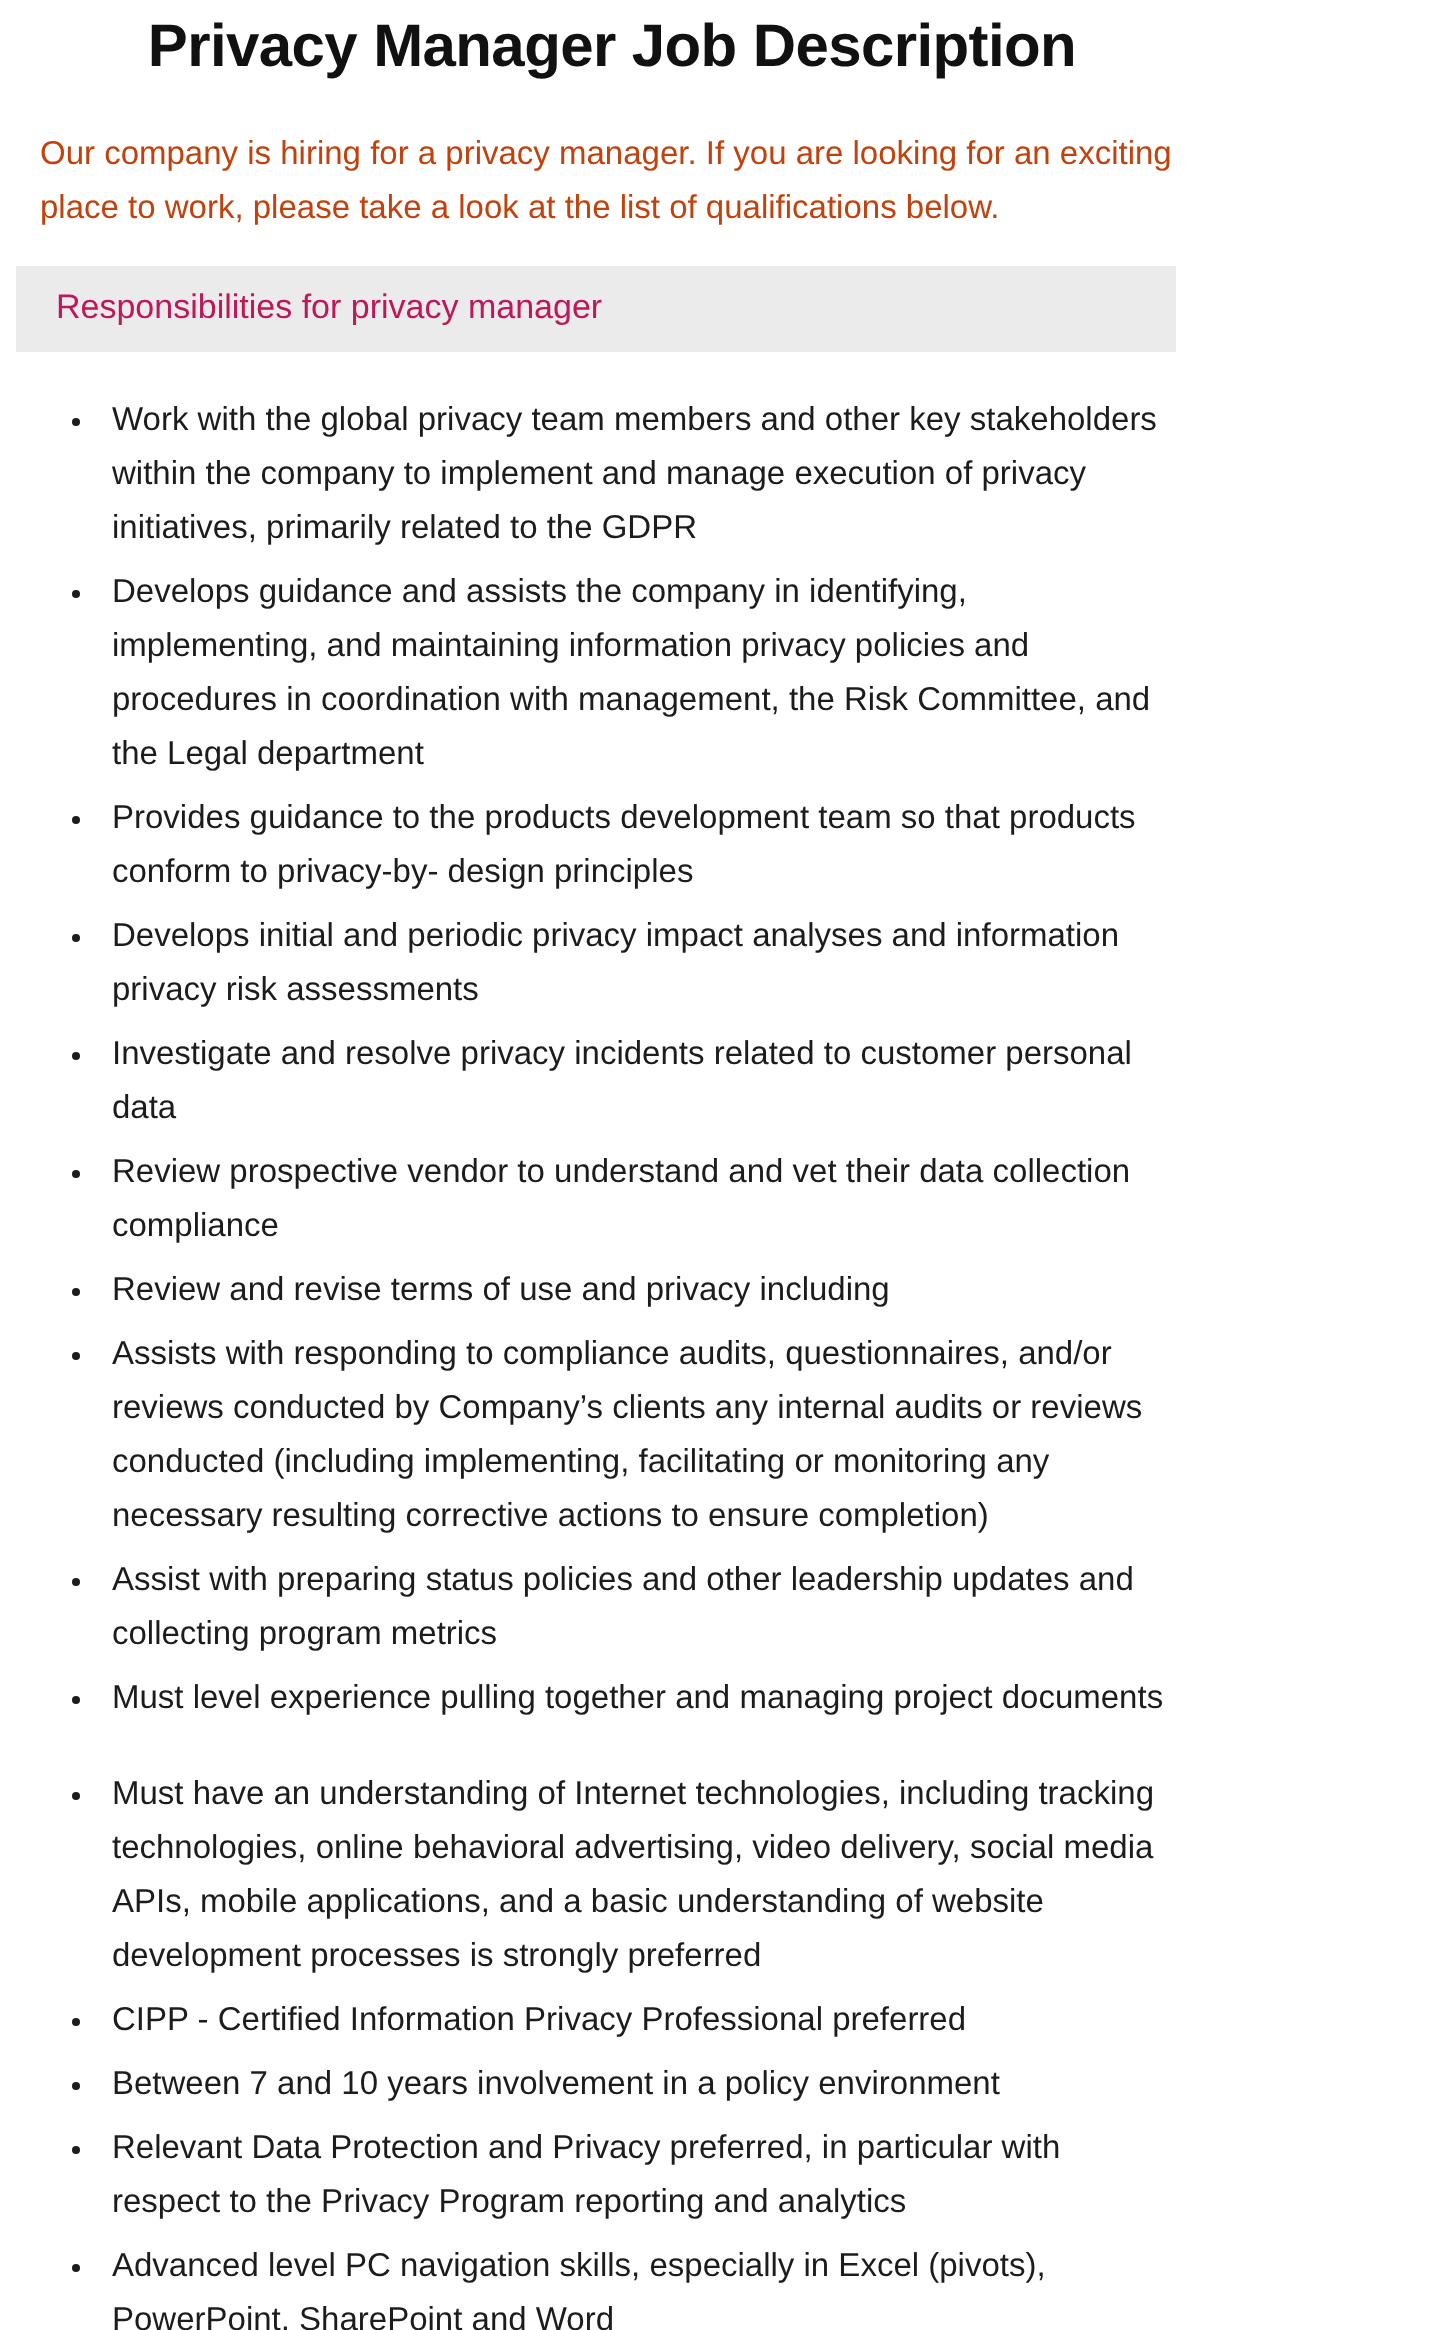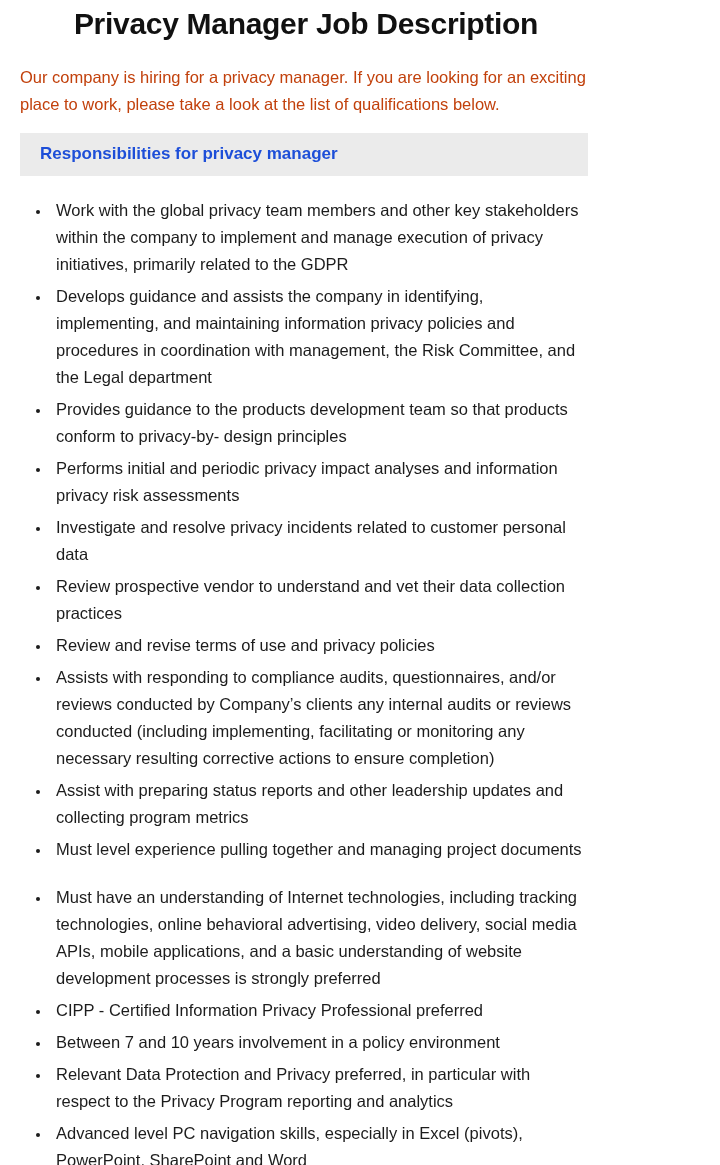--- a/index.html
+++ b/index.html
@@ -29,27 +29,27 @@
     letter-spacing: -0.3px;
     color: #111111;
   }
   p.intro {
     margin: 22px 24px 0 20px;
     font-size: 16.5px;
     line-height: 27px;
     color: #c2410c;
   }
   .section-bar {
-    margin: 15px 24px 0 20px;
+    margin: 15px 24px 0 8px;
     background: #ebebeb;
     padding: 10px 16px 11px 20px;
     font-size: 17px;
     line-height: 22px;
-    font-weight: 700;
-    color: #1d4ed8;
+    font-weight: 400;
+    color: #be185d;
   }
   ul.bullet-list {
     margin: 21px 24px 0 20px;
     padding: 0 0 0 26px;
     list-style: disc outside;
     font-size: 16.5px;
     line-height: 27px;
   }
   ul.bullet-list li {
     padding-left: 5px;
@@ -69,26 +69,26 @@
   <h1 class="page-title">Privacy Manager Job Description</h1>
 
   <p class="intro">Our company is hiring for a privacy manager. If you are looking for an exciting place to work, please take a look at the list of qualifications below.</p>
 
   <div class="section-bar">Responsibilities for privacy manager</div>
 
   <ul class="bullet-list">
     <li>Work with the global privacy team members and other key stakeholders within the company to implement and manage execution of privacy initiatives, primarily related to the GDPR</li>
     <li>Develops guidance and assists the company in identifying, implementing, and maintaining information privacy policies and procedures in coordination with management, the Risk Committee, and the Legal department</li>
     <li>Provides guidance to the products development team so that products conform to privacy-by- design principles</li>
-    <li>Performs initial and periodic privacy impact analyses and information privacy risk assessments</li>
+    <li>Develops initial and periodic privacy impact analyses and information privacy risk assessments</li>
     <li>Investigate and resolve privacy incidents related to customer personal data</li>
-    <li>Review prospective vendor to understand and vet their data collection practices</li>
-    <li>Review and revise terms of use and privacy policies</li>
+    <li>Review prospective vendor to understand and vet their data collection compliance</li>
+    <li>Review and revise terms of use and privacy including</li>
     <li>Assists with responding to compliance audits, questionnaires, and/or reviews conducted by Company’s clients any internal audits or reviews conducted (including implementing, facilitating or monitoring any necessary resulting corrective actions to ensure completion)</li>
-    <li>Assist with preparing status reports and other leadership updates and collecting program metrics</li>
+    <li>Assist with preparing status policies and other leadership updates and collecting program metrics</li>
     <li>Must level experience pulling together and managing project documents</li>
   </ul>
 
 
   <ul class="bullet-list">
     <li>Must have an understanding of Internet technologies, including tracking technologies, online behavioral advertising, video delivery, social media APIs, mobile applications, and a basic understanding of website development processes is strongly preferred</li>
     <li>CIPP - Certified Information Privacy Professional preferred</li>
     <li>Between 7 and 10 years involvement in a policy environment</li>
     <li>Relevant Data Protection and Privacy preferred, in particular with respect to the Privacy Program reporting and analytics</li>
     <li>Advanced level PC navigation skills, especially in Excel (pivots), PowerPoint, SharePoint and Word</li>

